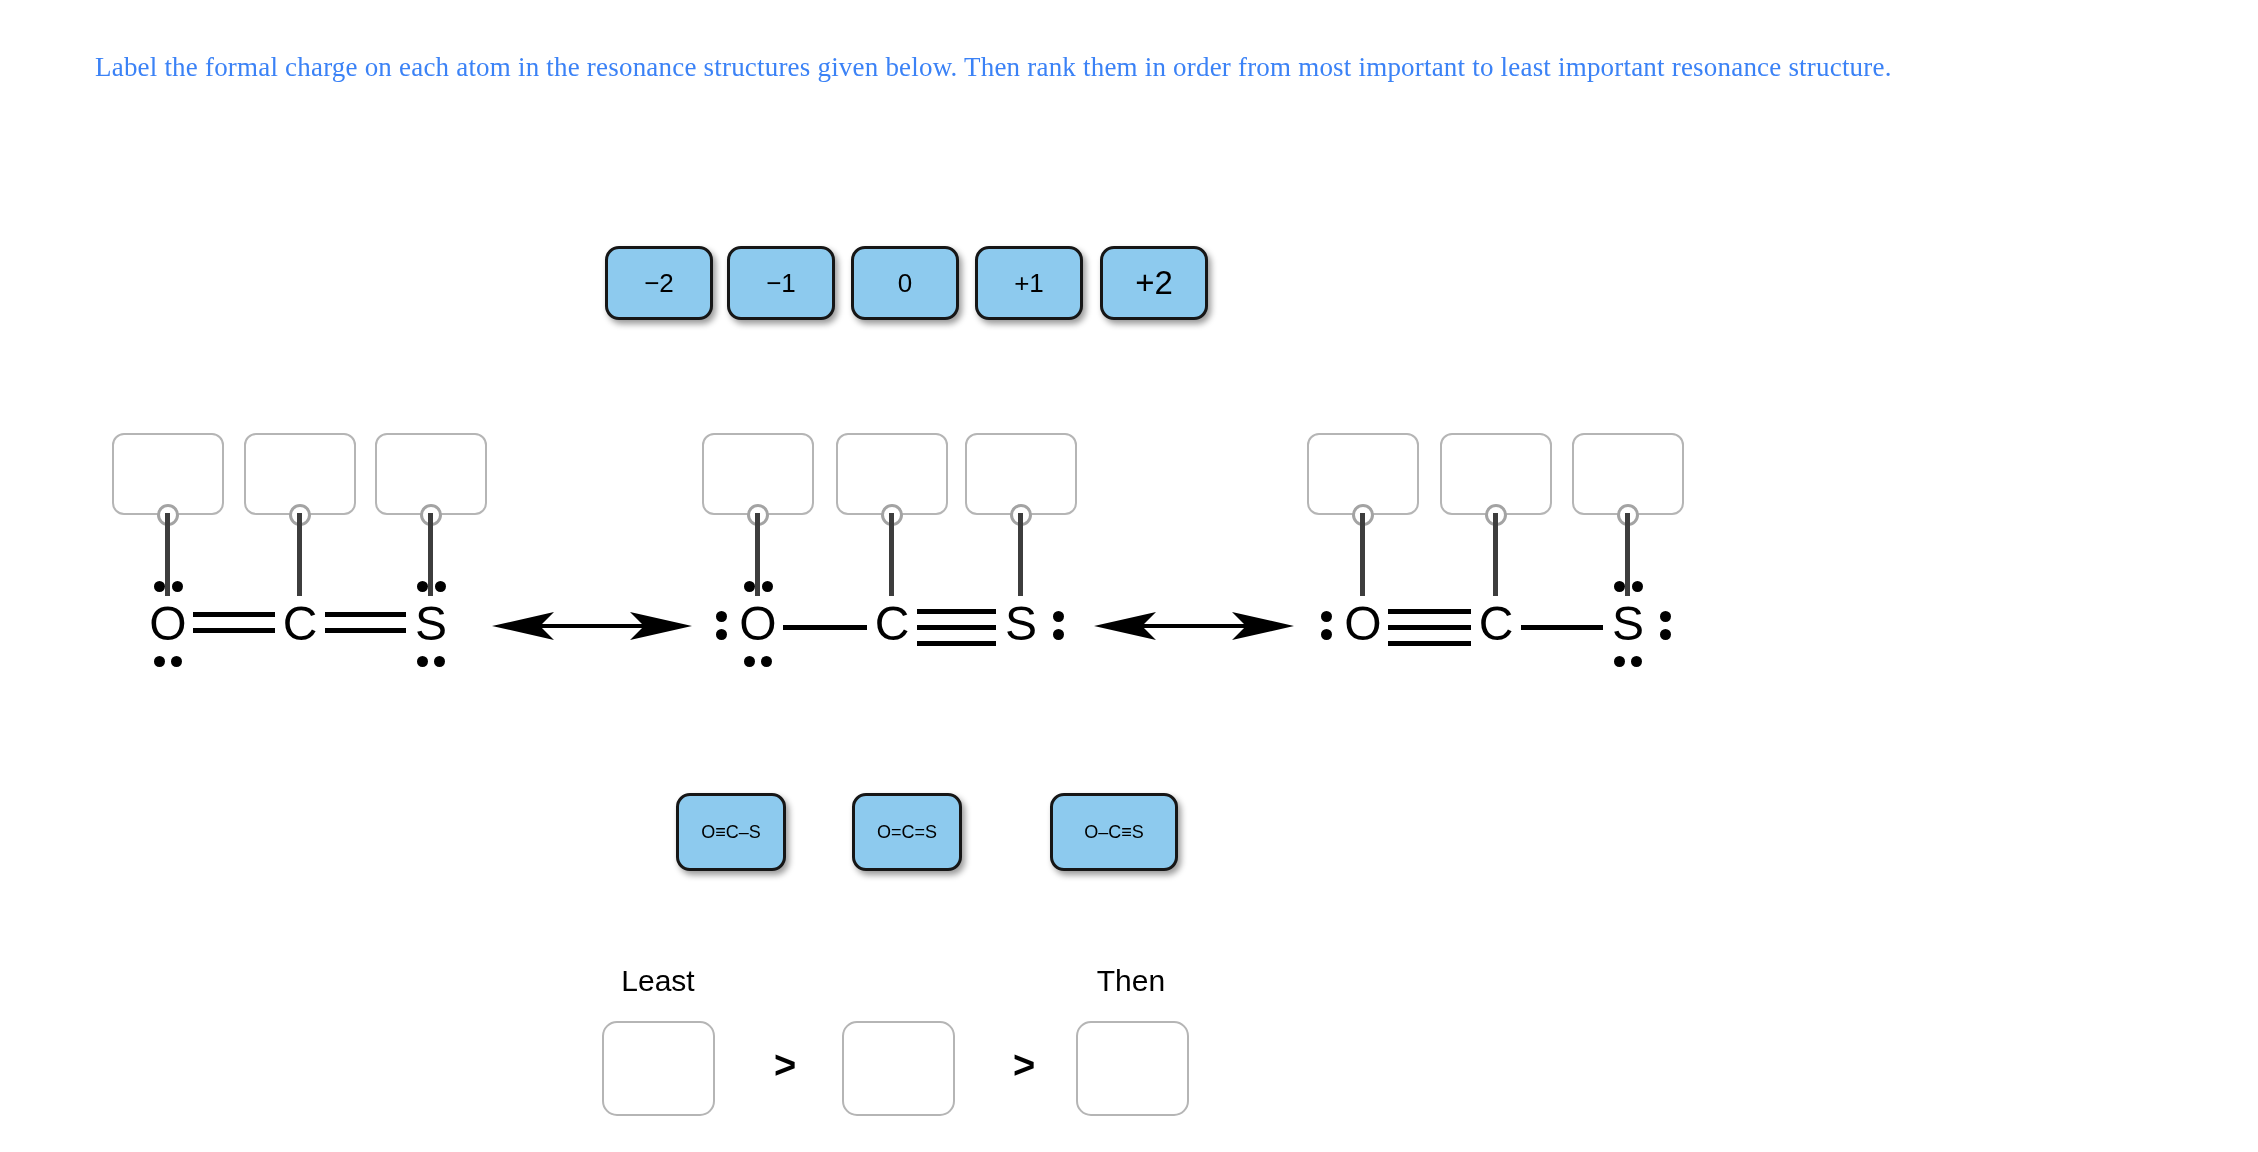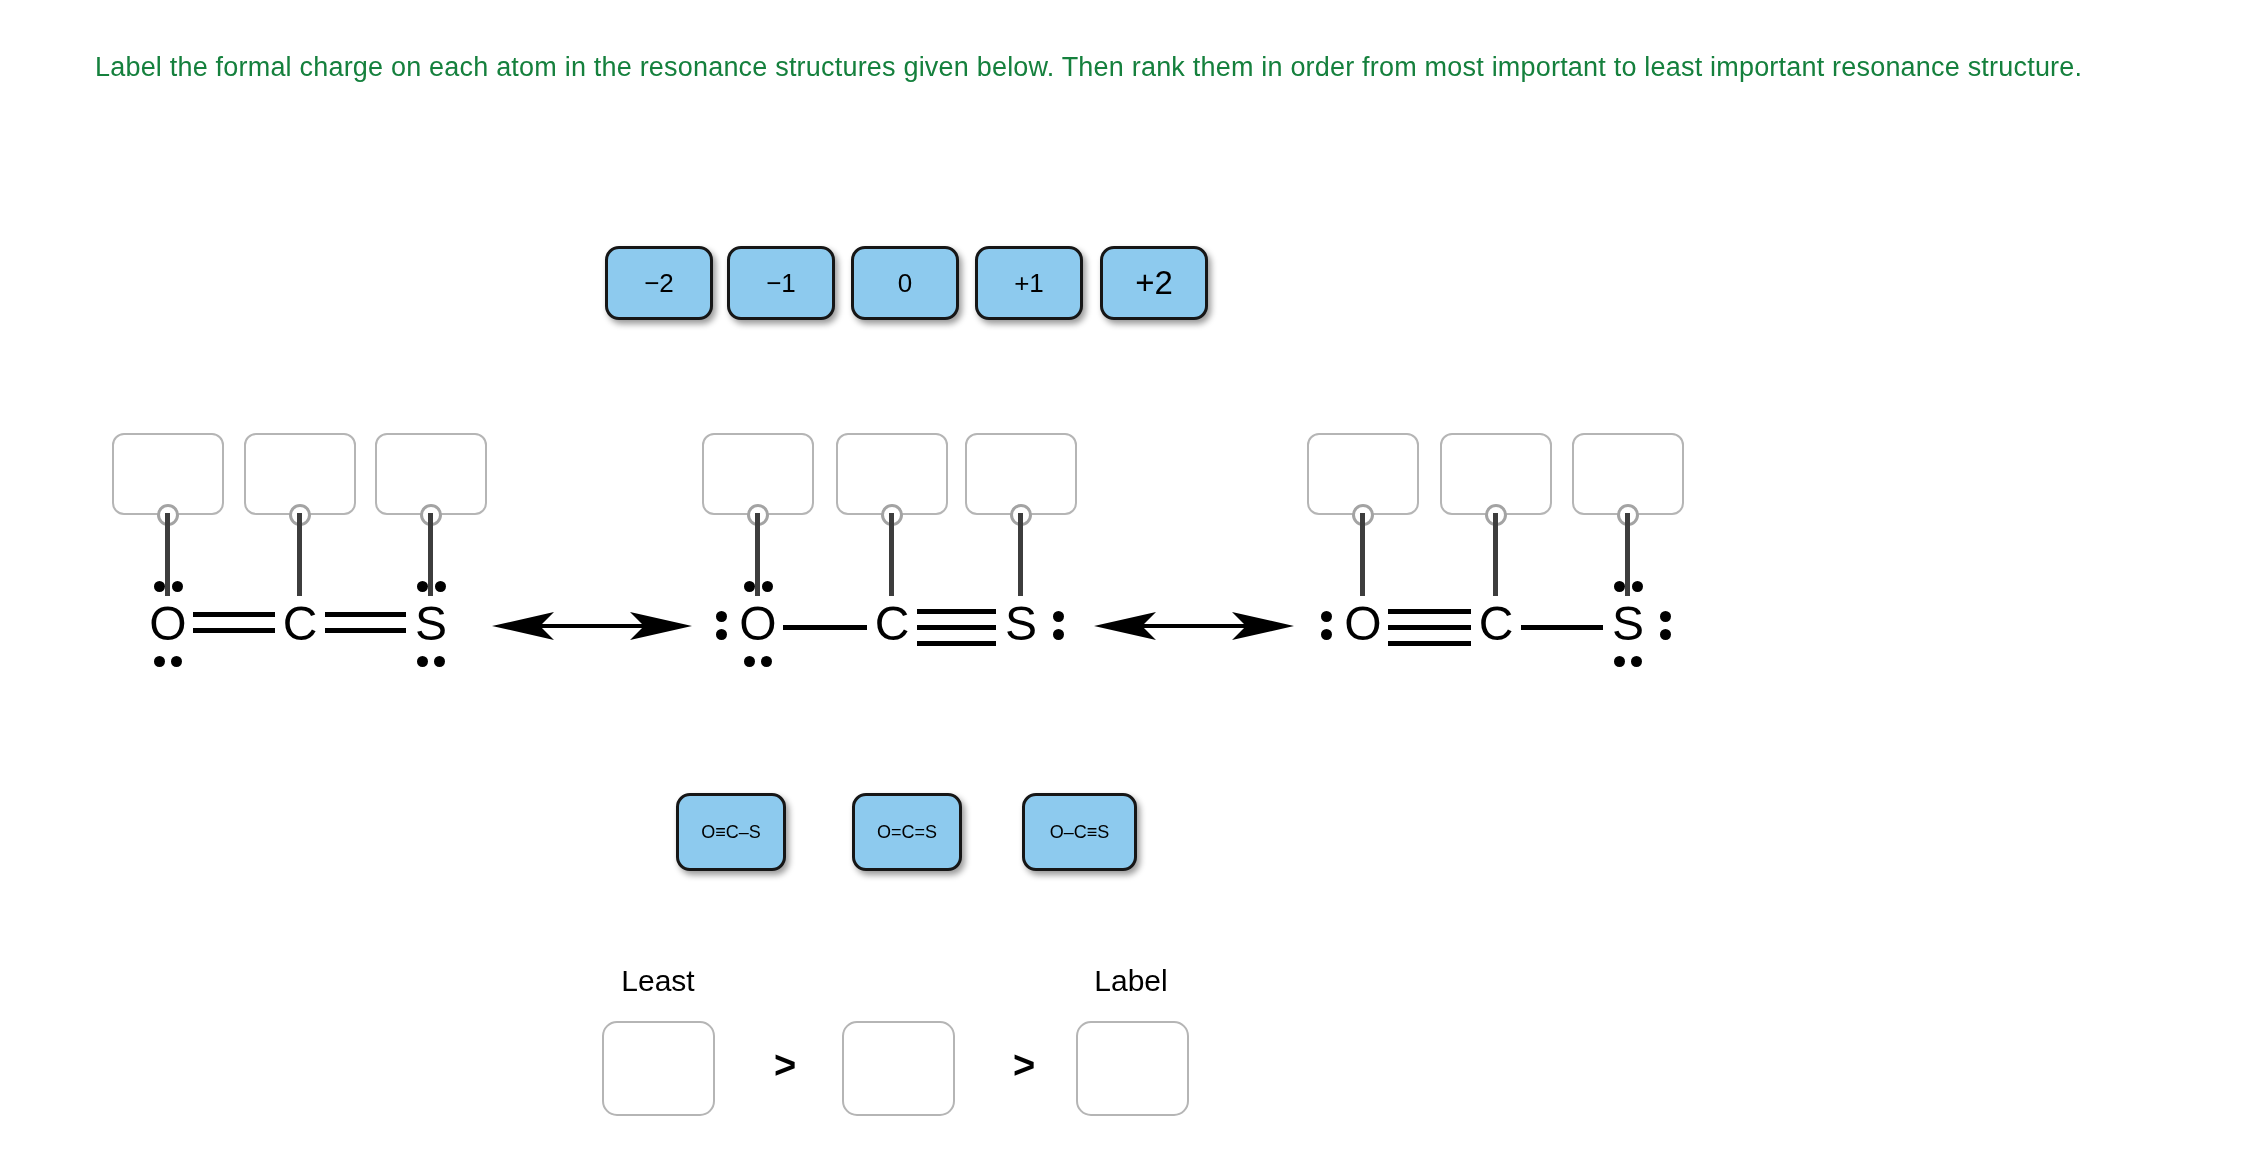--- a/index.html
+++ b/index.html
@@ -1,22 +1,22 @@
 <!DOCTYPE html>
 <html><head>
 <meta charset="utf-8">
 <style>
   html,body{margin:0;padding:0;background:#ffffff;}
   #canvas{
     position:relative;width:2258px;height:1152px;background:#ffffff;
     font-family:"Liberation Sans",sans-serif;color:#000;overflow:hidden;
   }
   .title{
-    position:absolute;left:95px;top:52px;font-size:27px;color:#15803d;
-    white-space:nowrap;letter-spacing:0.2px;
+    position:absolute;left:95px;top:52px;font-size:27px;color:#3b82f6;
+    white-space:nowrap;letter-spacing:0.2px;font-family:Liberation Serif, serif;
   }
   
   .chip{
     position:absolute;display:flex;align-items:center;justify-content:center;
     background:#8dcaee;border:3px solid #161616;border-radius:14px;
     box-shadow:3px 4px 6px rgba(0,0,0,0.40);
     font-size:26px;color:#000;cursor:pointer;box-sizing:border-box;
   }
   .formula-chip{font-family:Liberation Sans, sans-serif;font-size:18px;}
   
@@ -61,21 +61,21 @@
     <polygon points="0,22 62,8 48,22 62,36"></polygon>
     <polygon points="200,22 138,8 152,22 138,36"></polygon>
   </svg>
   <svg class="arrow" style="left:1094px" width="200" height="44" viewBox="0 0 200 44">
     <line x1="40" y1="22" x2="160" y2="22" stroke="#000" stroke-width="4"></line>
     <polygon points="0,22 62,8 48,22 62,36"></polygon>
     <polygon points="200,22 138,8 152,22 138,36"></polygon>
   </svg>
 
   <div class="rank-label" style="left:588px">Least</div>
-  <div class="rank-label" style="left:1061px">Label</div>
+  <div class="rank-label" style="left:1061px">Then</div>
 
   <div class="rankbox" style="left:602px"></div>
   <div class="gt" style="left:755px">&gt;</div>
   <div class="rankbox" style="left:842px"></div>
   <div class="gt" style="left:994px">&gt;</div>
   <div class="rankbox" style="left:1076px"></div>
 
 <div class="chip charge-chip" style="left: 605px; top: 246px; width: 108px; height: 74px;">−2</div>
     <div class="chip charge-chip" style="left: 727px; top: 246px; width: 108px; height: 74px;">−1</div>
     <div class="chip charge-chip" style="left: 851px; top: 246px; width: 108px; height: 74px;">0</div>
@@ -154,14 +154,14 @@
       <div class="atom" style="left: 1598px;">S</div>
       <div class="dot" style="left: 1613.5px; top: 580.5px;"></div>
       <div class="dot" style="left: 1631.5px; top: 580.5px;"></div>
       <div class="dot" style="left: 1659.5px; top: 610.5px;"></div>
       <div class="dot" style="left: 1659.5px; top: 628.5px;"></div>
       <div class="dot" style="left: 1613.5px; top: 655.5px;"></div>
       <div class="dot" style="left: 1630.5px; top: 655.5px;"></div>
     </div>
     <div class="chip formula-chip" style="left: 676px; top: 793px; width: 110px; height: 78px;">O≡C–S</div>
     <div class="chip formula-chip" style="left: 852px; top: 793px; width: 110px; height: 78px;">O=C=S</div>
-    <div class="chip formula-chip" style="left: 1022px; top: 793px; width: 115px; height: 78px;">O–C≡S</div>
+    <div class="chip formula-chip" style="left: 1050px; top: 793px; width: 128px; height: 78px;">O–C≡S</div>
   </div>
 
 </body></html>

